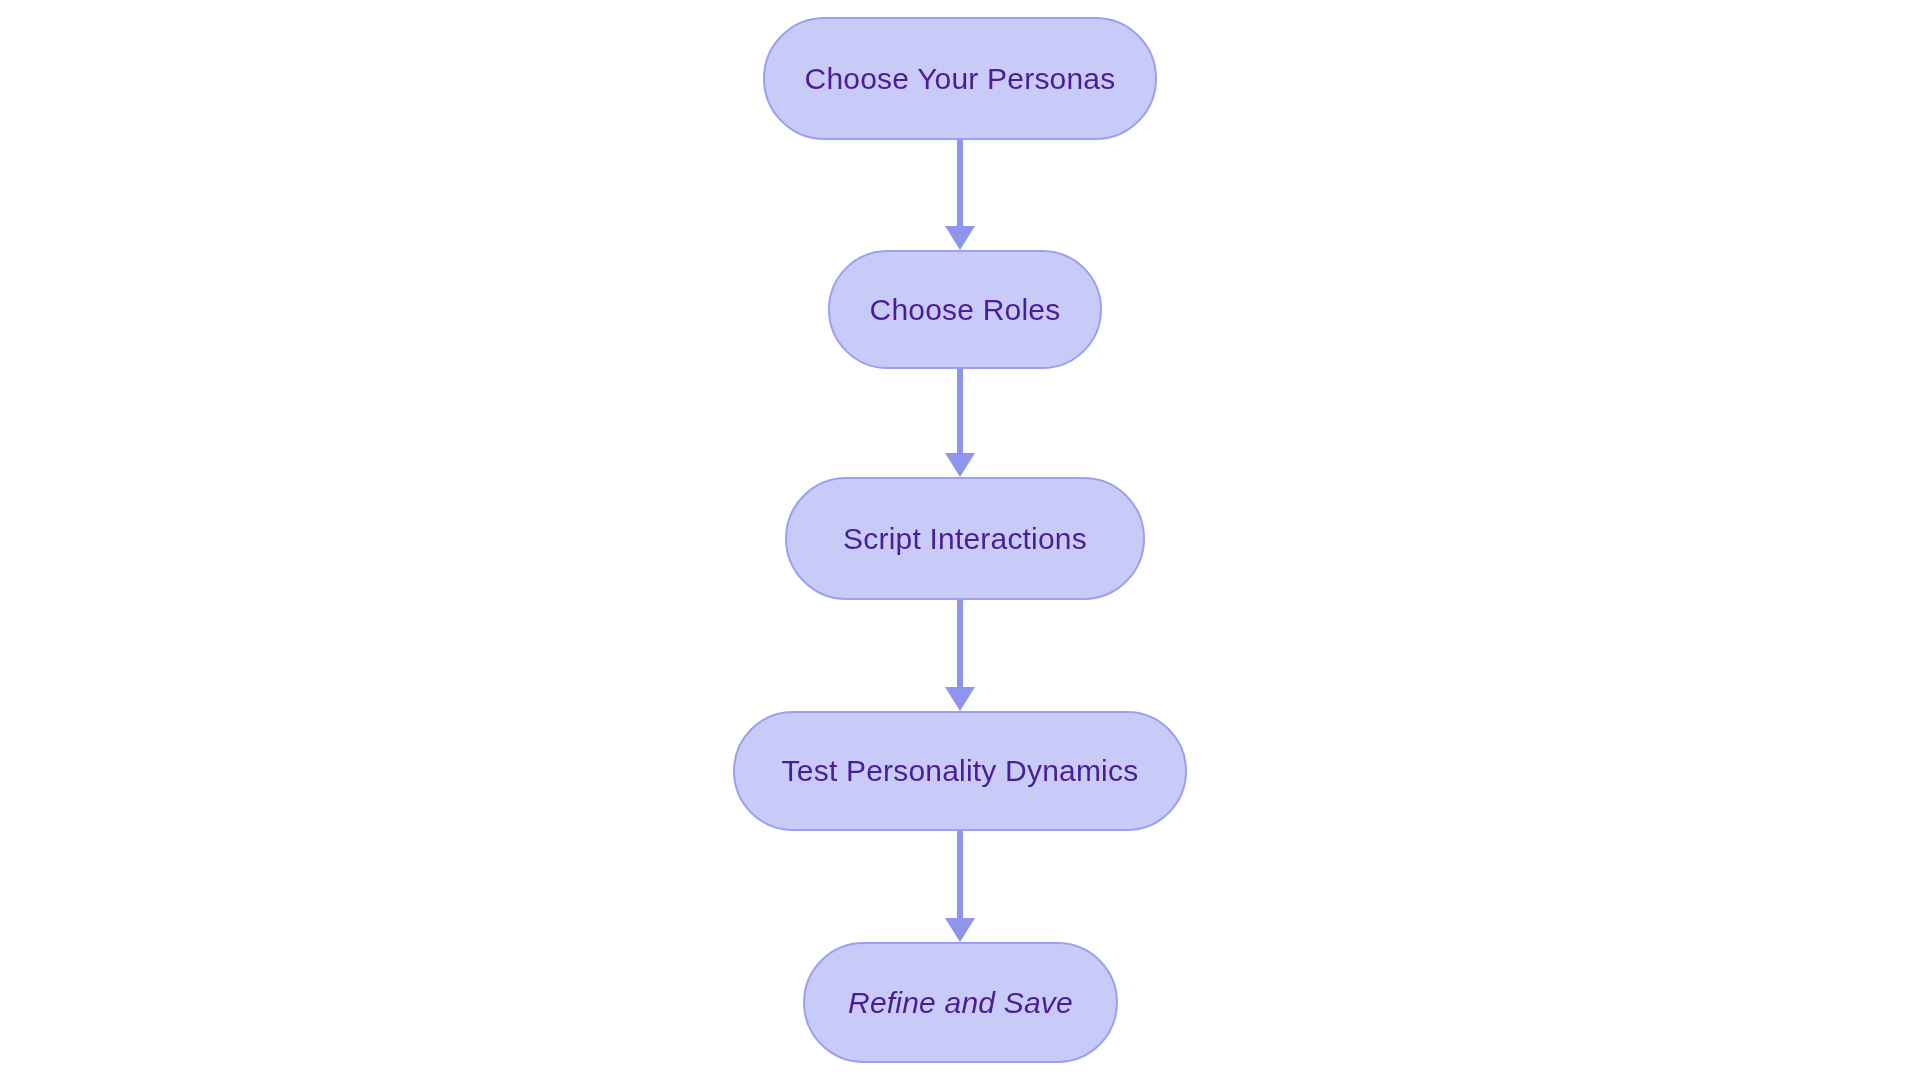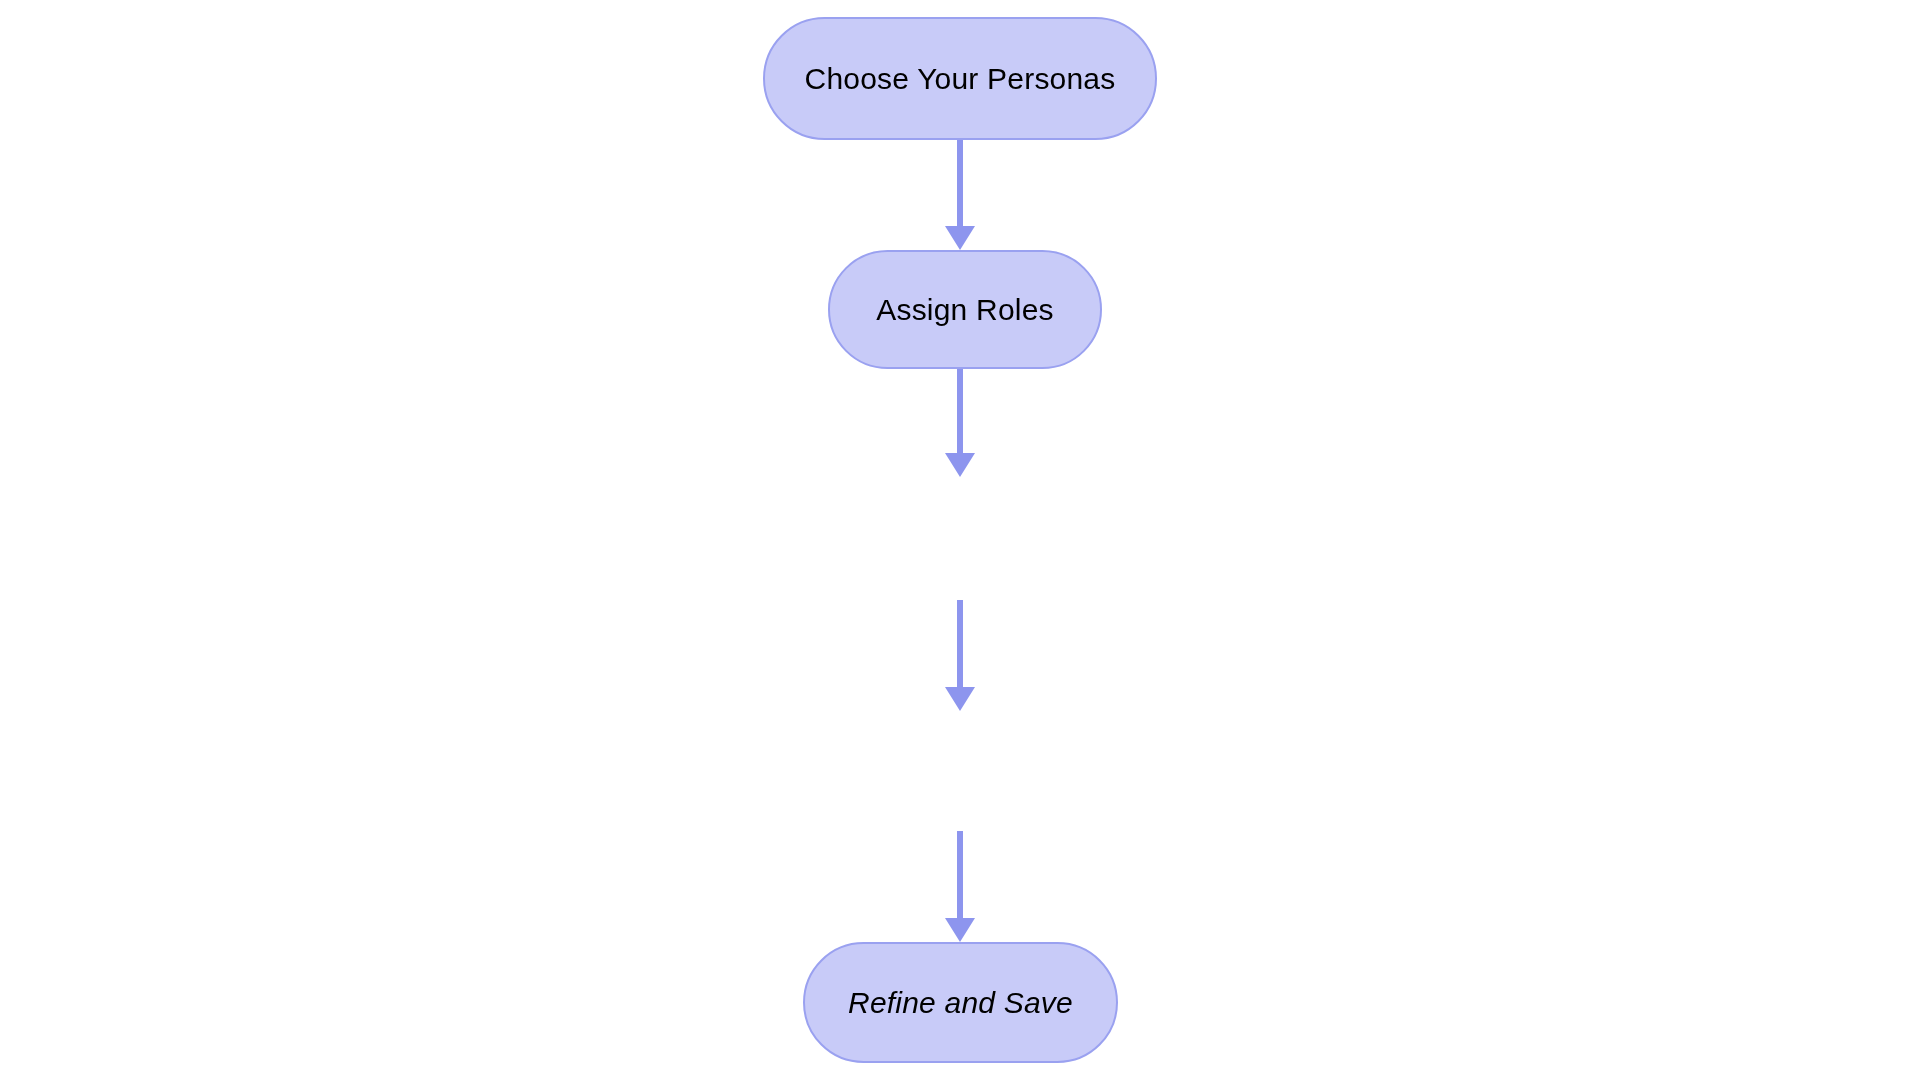--- a/index.html
+++ b/index.html
@@ -19,21 +19,21 @@
     position: absolute;
     box-sizing: border-box;
     background: #c8cbf8;
     border: 2px solid #9aa1f0;
     border-radius: 999px;
     display: flex;
     align-items: center;
     justify-content: center;
   }
   .node .label {
-    color: #000000;
+    color: #4c1d95;
     font-size: 30px;
     font-weight: 500;
     letter-spacing: 0.2px;
     white-space: nowrap;
   }
   .n1 { left: 763px; top: 17px;  width: 394px; height: 123px; }
   .n2 { left: 828px; top: 250px; width: 274px; height: 119px; }
   .n3 { left: 785px; top: 477px; width: 360px; height: 123px; }
   .n4 { left: 733px; top: 711px; width: 454px; height: 120px; }
   .n5 { left: 803px; top: 942px; width: 315px; height: 121px; font-style: italic; }
@@ -70,34 +70,40 @@
   <div class="node n1">
     <span class="label">Choose Your Personas</span>
   </div>
 
   <div class="arrow a1">
     <div class="shaft"></div>
     <div class="head"></div>
   </div>
 
   <div class="node n2">
-    <span class="label">Assign Roles</span>
+    <span class="label">Choose Roles</span>
   </div>
 
   <div class="arrow a2">
     <div class="shaft"></div>
     <div class="head"></div>
   </div>
 
+  <div class="node n3">
+    <span class="label">Script Interactions</span>
+  </div>
 
   <div class="arrow a3">
     <div class="shaft"></div>
     <div class="head"></div>
   </div>
 
+  <div class="node n4">
+    <span class="label">Test Personality Dynamics</span>
+  </div>
 
   <div class="arrow a4">
     <div class="shaft"></div>
     <div class="head"></div>
   </div>
 
   <div class="node n5">
     <span class="label">Refine and Save</span>
   </div>
 

